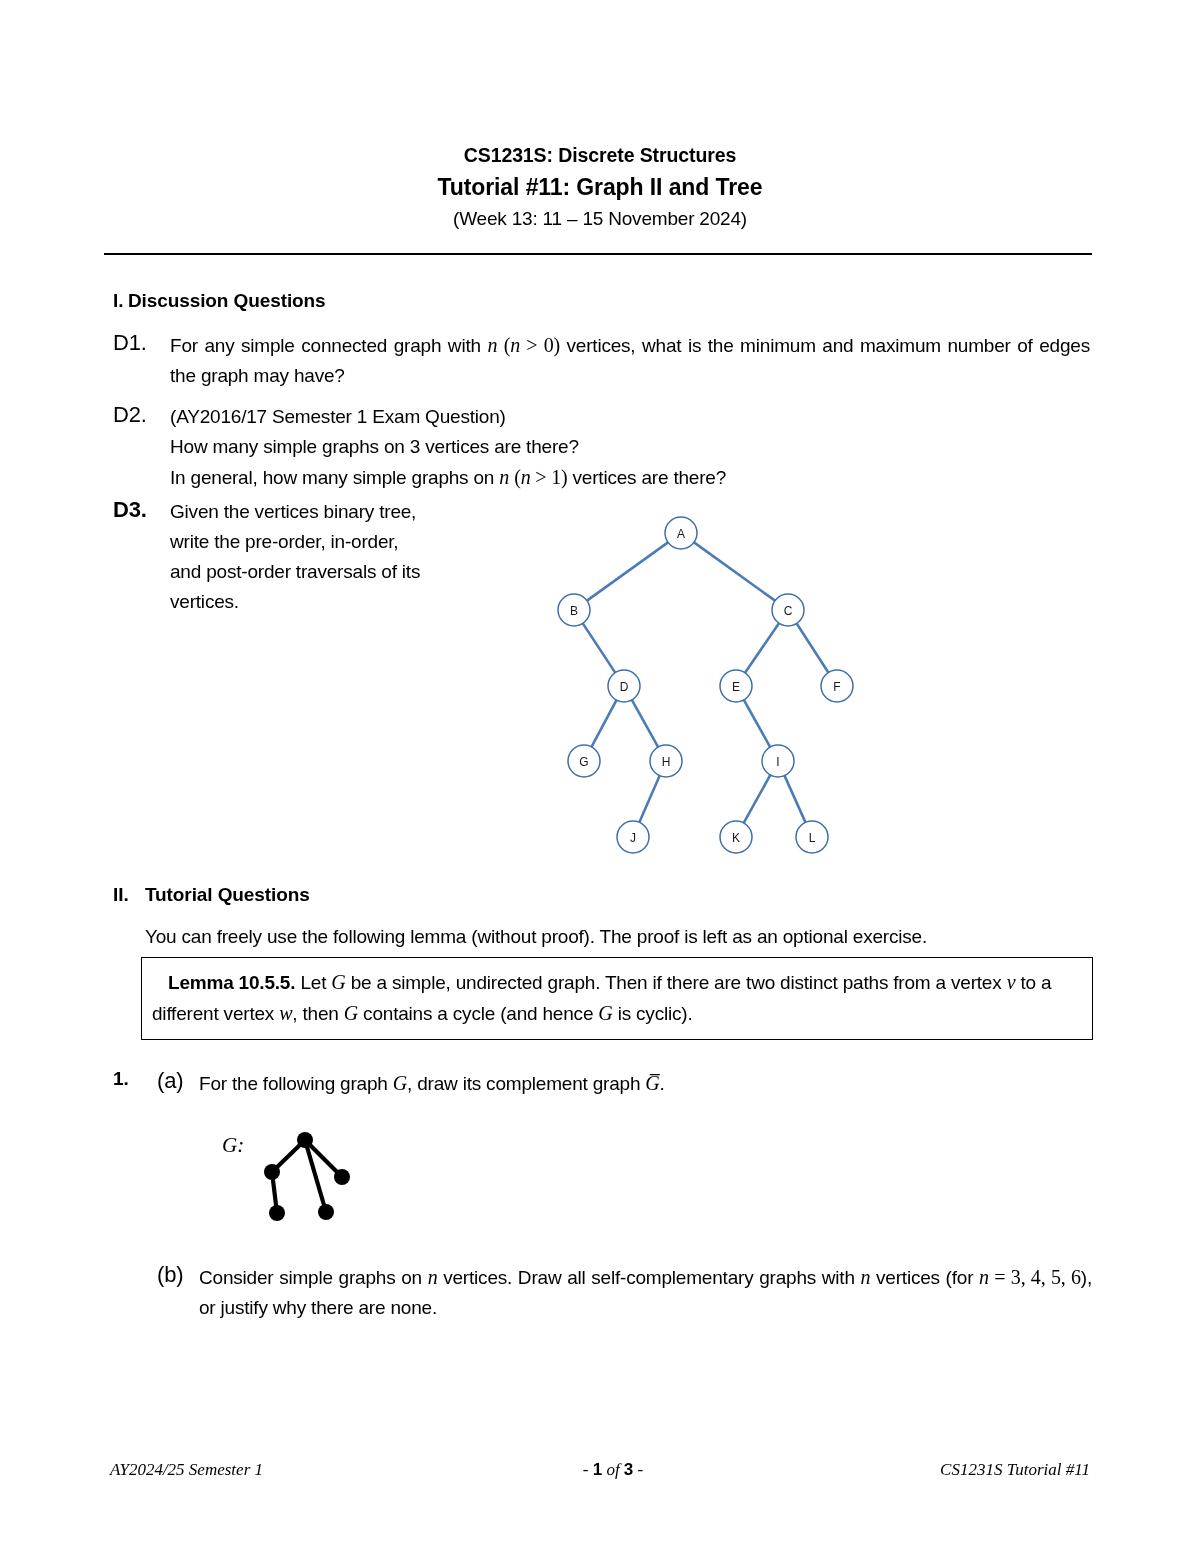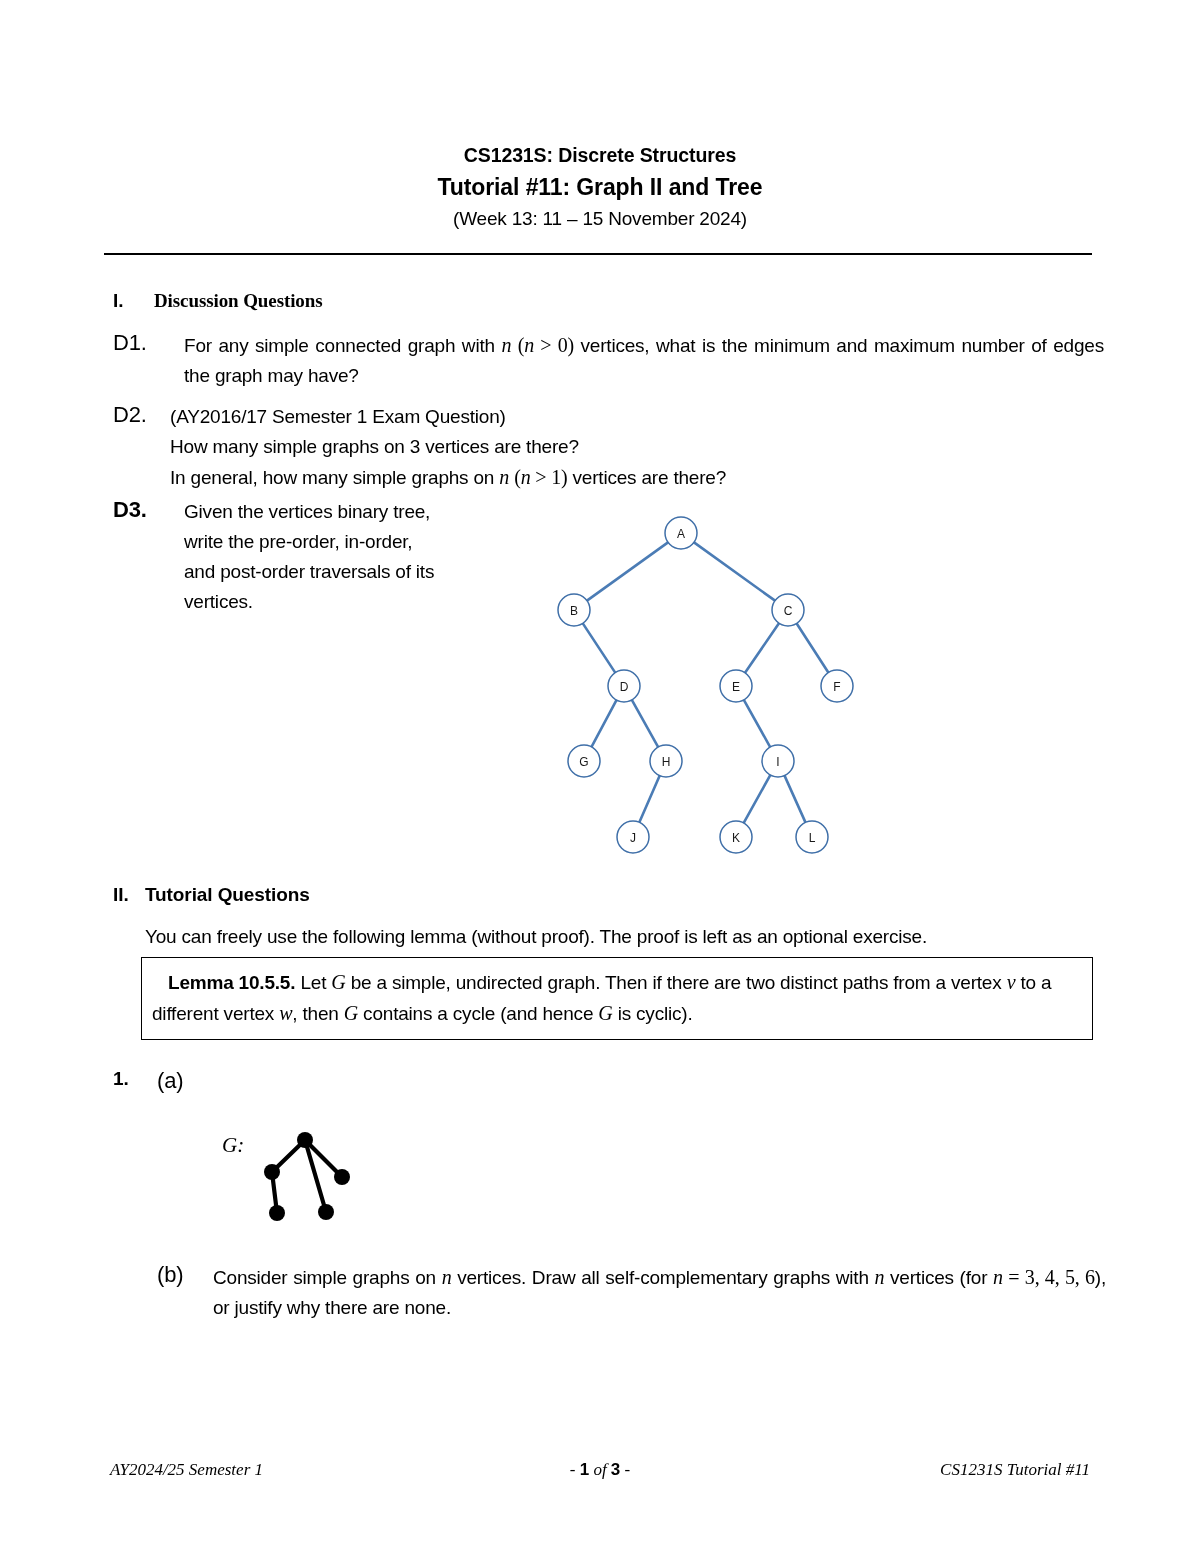--- a/index.html
+++ b/index.html
@@ -76,21 +76,20 @@
   }
   .qbody {
     position: absolute;
     font-size: 19px;
     letter-spacing: -0.2px;
     line-height: 30px;
   }
   .just {
     text-align: justify;
     text-align-last: left;
-    margin-left: 14px;
   }
   i.mv {
     font-family: "Liberation Serif", serif;
     font-style: italic;
     font-size: 20px;
   }
   .mathp {
     font-family: "Liberation Serif", serif;
     font-size: 20px;
   }
@@ -115,21 +114,21 @@
   .footer {
     position: absolute;
     left: 110px;
     top: 1460px;
     width: 980px;
     font-family: "Liberation Serif", serif;
     font-style: italic;
     font-size: 17px;
   }
   .footer .left  { position: absolute; left: 0; }
-  .footer .mid   { position: absolute; left: 0; width: 100%; text-align: center; }
+  .footer .mid   { position: absolute; left: 13px; width: 100%; text-align: center; }
   .footer .right { position: absolute; right: 0; }
   .footer .mid b { font-style: normal; font-family: "Liberation Sans", sans-serif; font-weight:bold; font-size:17px;}
 
   
   .tree-svg {
     position: absolute;
     left: 540px;
     top: 500px;
   }
   .tree-node-circle {
@@ -174,21 +173,21 @@
 <div class="page">
 
   <div class="header">
     <div class="hdr-line1">CS1231S: Discrete Structures</div>
     <div class="hdr-line2">Tutorial #11: Graph II and Tree</div>
     <div class="hdr-line3">(Week 13: 11 – 15 November 2024)</div>
   </div>
   <div class="hdr-rule"></div>
 
   <div class="sec-num" style="left:113px; top:290px;">I.</div>
-  <div class="sec-title" style="left:154px; top:290px;font-family:Liberation Serif, serif;">Discussion Questions</div>
+  <div class="sec-title" style="left:128px; top:290px;">Discussion Questions</div>
 
   <div class="qlabel" style="left:113px; top:330px;">D1.</div>
   <div class="qbody just" style="left:170px; top:330px; width:920px;">
     <span>For any simple connected graph with <i class="mv">n</i> <span class="mathp">(<i class="mv">n</i> &gt; 0)</span> vertices, what is the minimum and maximum number of edges the graph may have?</span>
   </div>
 
   <div class="qlabel" style="left:113px; top:402px;">D2.</div>
   <div class="qbody" style="left:170px; top:402px; width:920px;">
     <div>(AY2016/17 Semester 1 Exam Question)</div>
     <div>How many simple graphs on 3 vertices are there?</div>
@@ -273,20 +272,23 @@
   <div class="sec-title" style="left:145px; top:884px;">Tutorial Questions</div>
 
   <div class="qbody" style="left:145px; top:922px; width:948px;">You can freely use the following lemma (without proof).  The proof is left as an optional exercise.</div>
 
   <div class="lemma-box">
     <span><b>Lemma 10.5.5.</b></span><span> Let <i class="mv">G</i> be a simple, undirected graph. Then if there are two distinct paths from a vertex <i class="mv">v</i> to a different vertex <i class="mv">w</i>, then <i class="mv">G</i> contains a cycle (and hence <i class="mv">G</i> is cyclic).</span>
   </div>
 
   <div class="sec-num" style="left:113px; top:1068px;">1.</div>
   <div class="qlabel" style="left:157px; top:1068px;">(a)</div>
+  <div class="qbody" style="left:199px; top:1068px; width:890px;">
+    For the following graph <i class="mv">G</i>, draw its complement graph <i class="mv">G̅</i>.
+  </div>
 
   <div class="gg-label">G:</div>
   <svg class="graphg-svg" width="160" height="110" viewBox="0 0 160 110">
     <g id="gg-edges">
         <line x1="90" y1="18" x2="57" y2="50" class="gg-edge" stroke="#000000"></line>
         <line x1="90" y1="18" x2="127" y2="55" class="gg-edge" stroke="#000000"></line>
         <line x1="90" y1="18" x2="111" y2="90" class="gg-edge" stroke="#000000"></line>
         <line x1="57" y1="50" x2="62" y2="91" class="gg-edge" stroke="#000000"></line>
       </g>
     <g id="gg-vertices">

